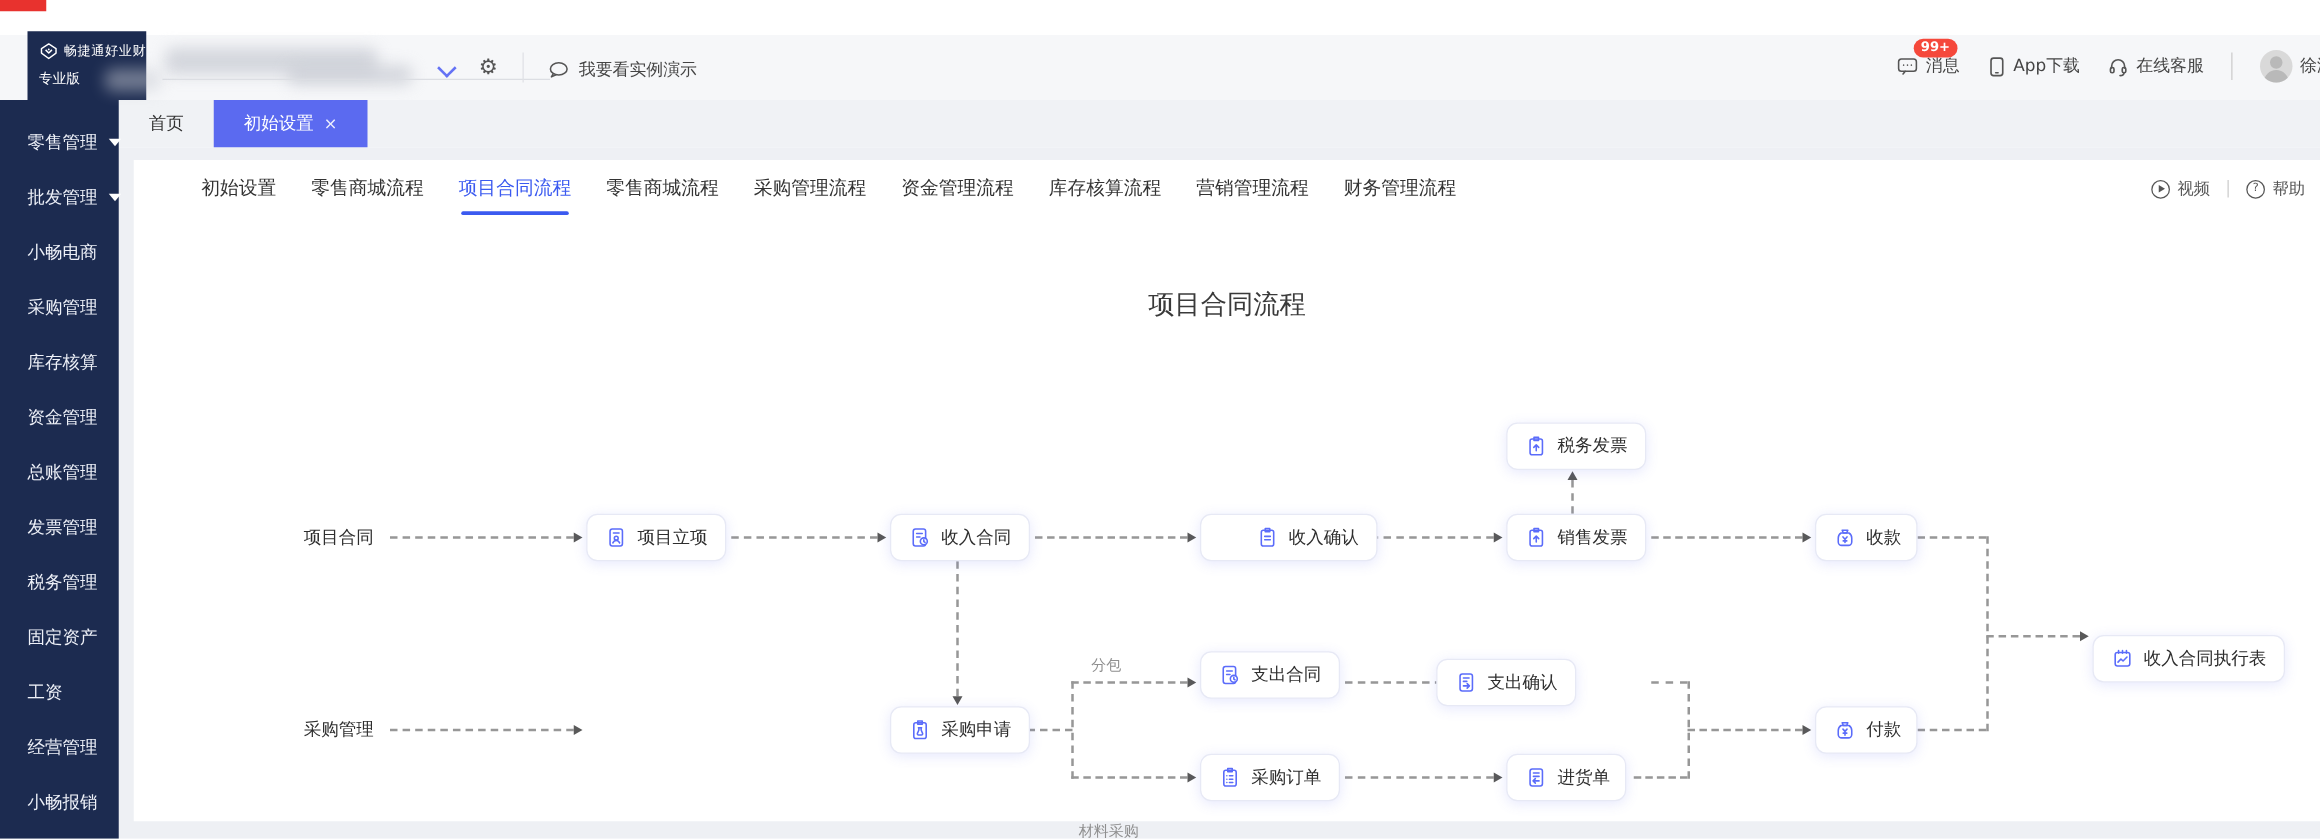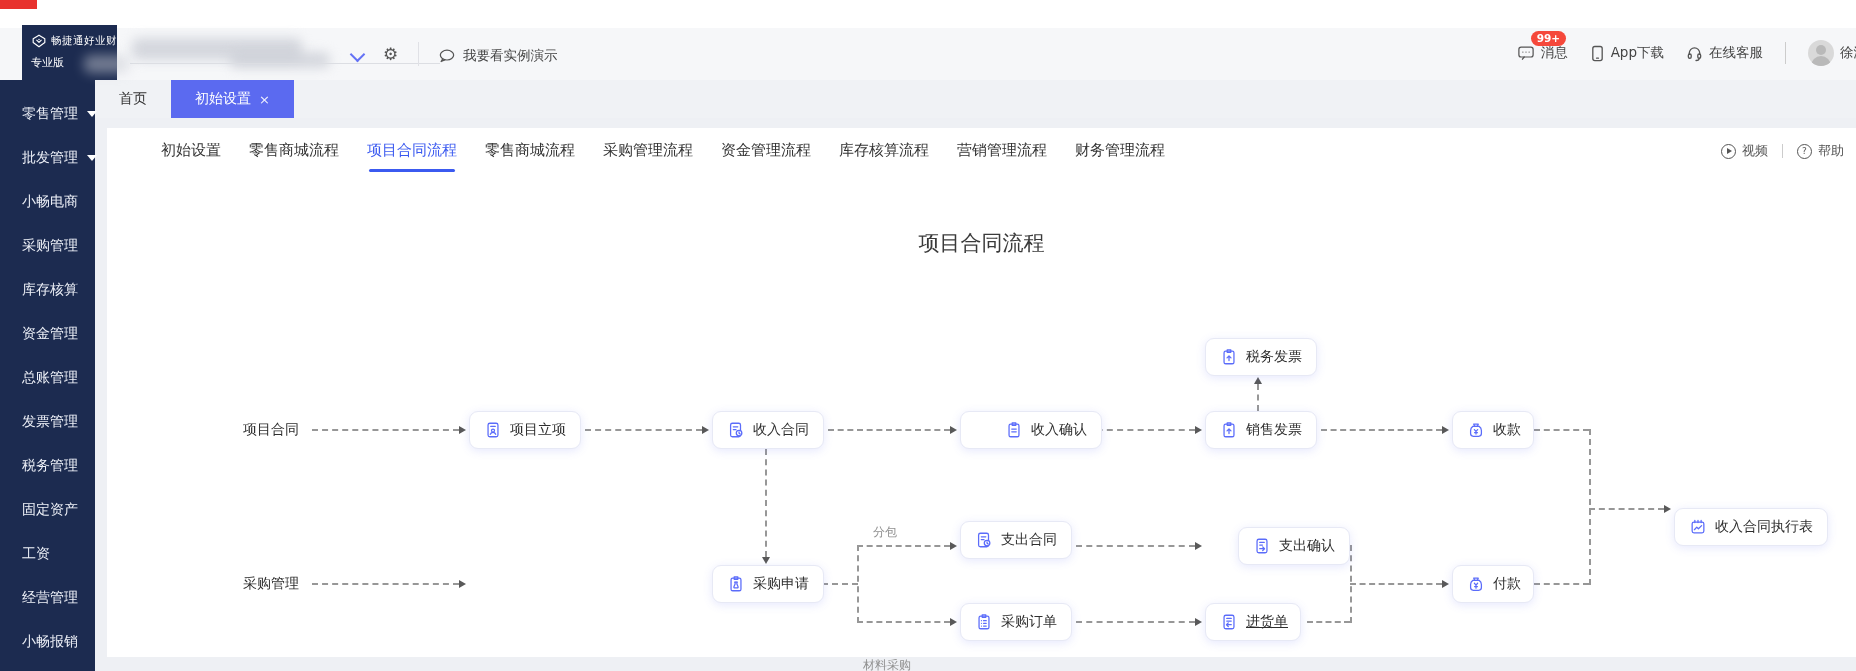--- a/index.html
+++ b/index.html
@@ -320,21 +320,21 @@
   </div>
   <div class="node" style="left:853px;top:393px;">
     <svg class="nico" viewBox="0 0 20 20">
         <rect x="4" y="2.5" width="11" height="15" rx="2"></rect>
         <path d="M7 6.5h5M7 9.5h3"></path>
         <circle cx="13.4" cy="13.4" r="3.1" style="fill:#fff"></circle>
         <path d="M13.4 12v1.6l1.1.7"></path>
       </svg>
     <span>支出合同</span>
   </div>
-  <div class="node" style="left:1131px;top:399px;">
+  <div class="node" style="left:1042px;top:399px;">
     <svg class="nico" viewBox="0 0 20 20">
         <rect x="4.5" y="2.5" width="11" height="15" rx="2"></rect>
         <path d="M7.5 6h5M7.5 9h3"></path>
         <path d="M7.5 13h5M10.8 11l2 2-2 2"></path>
       </svg>
     <span>支出确认</span>
   </div>
   <div class="node" style="left:605px;top:437px;">
     <svg class="nico" viewBox="0 0 20 20">
         <rect x="4.5" y="3.5" width="11" height="14" rx="1.8"></rect>
@@ -353,21 +353,21 @@
     <span>付款</span>
   </div>
   <div class="node" style="left:853px;top:475px;">
     <svg class="nico" viewBox="0 0 20 20">
         <rect x="4.5" y="3.5" width="11" height="14" rx="1.8"></rect>
         <path d="M8 2h4v2.8H8z"></path>
         <path d="M7.2 8.5h.01M9.5 8.5h3M7.2 11.5h.01M9.5 11.5h3M7.2 14.5h.01M9.5 14.5h3"></path>
       </svg>
     <span>采购订单</span>
   </div>
-  <div class="node" style="left:1098px;top:475px;width:96px;text-decoration:underline;">
+  <div class="node" style="left:1098px;top:475px;width:96px;">
     <svg class="nico" viewBox="0 0 20 20">
         <rect x="4.5" y="2.5" width="11" height="15" rx="2"></rect>
         <path d="M7.5 6h5M7.5 9h5"></path>
         <path d="M12.5 13h-5M9.2 11l-2 2 2 2"></path>
       </svg>
     <span>进货单</span>
   </div>
 
 </div>
 

